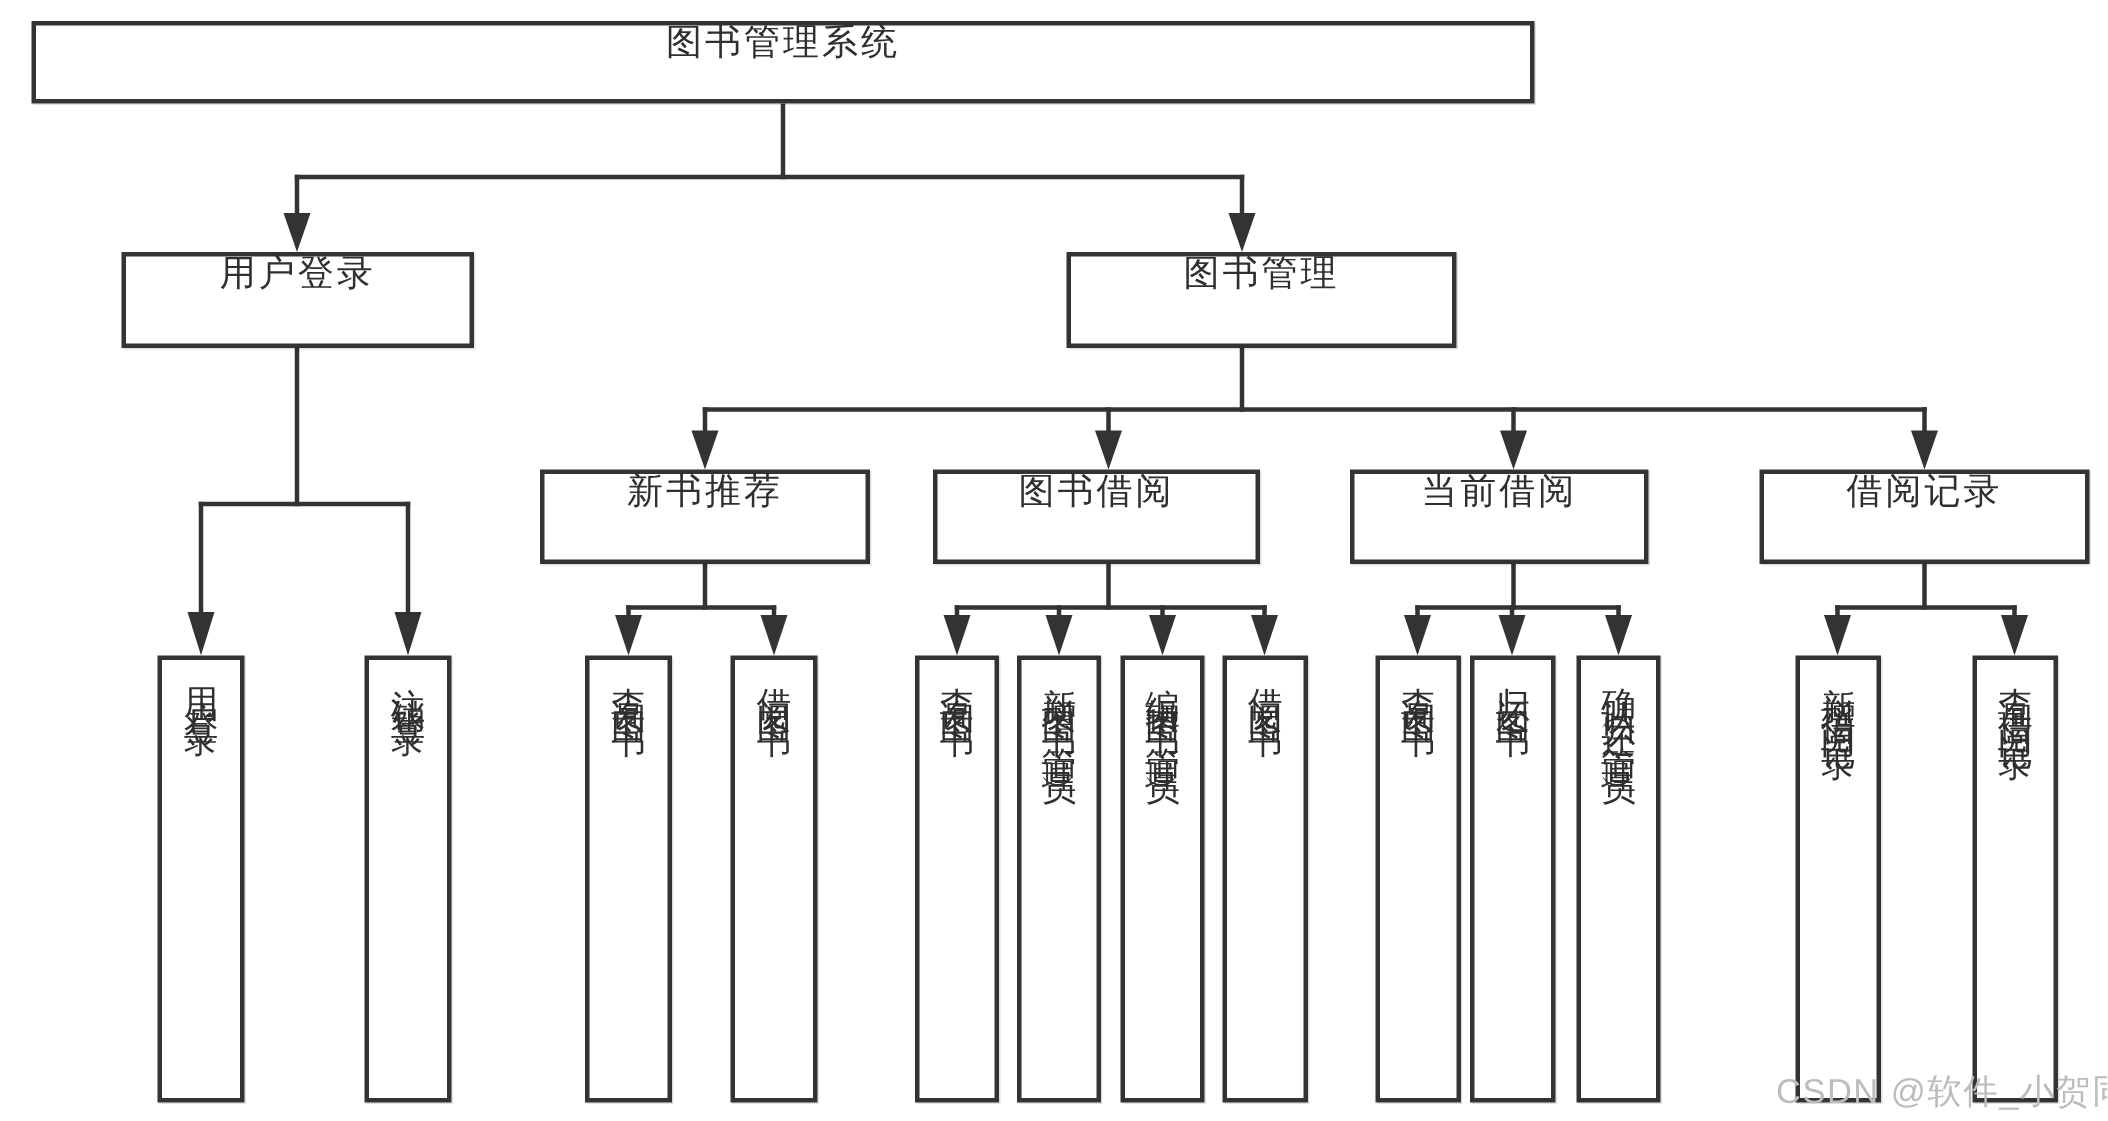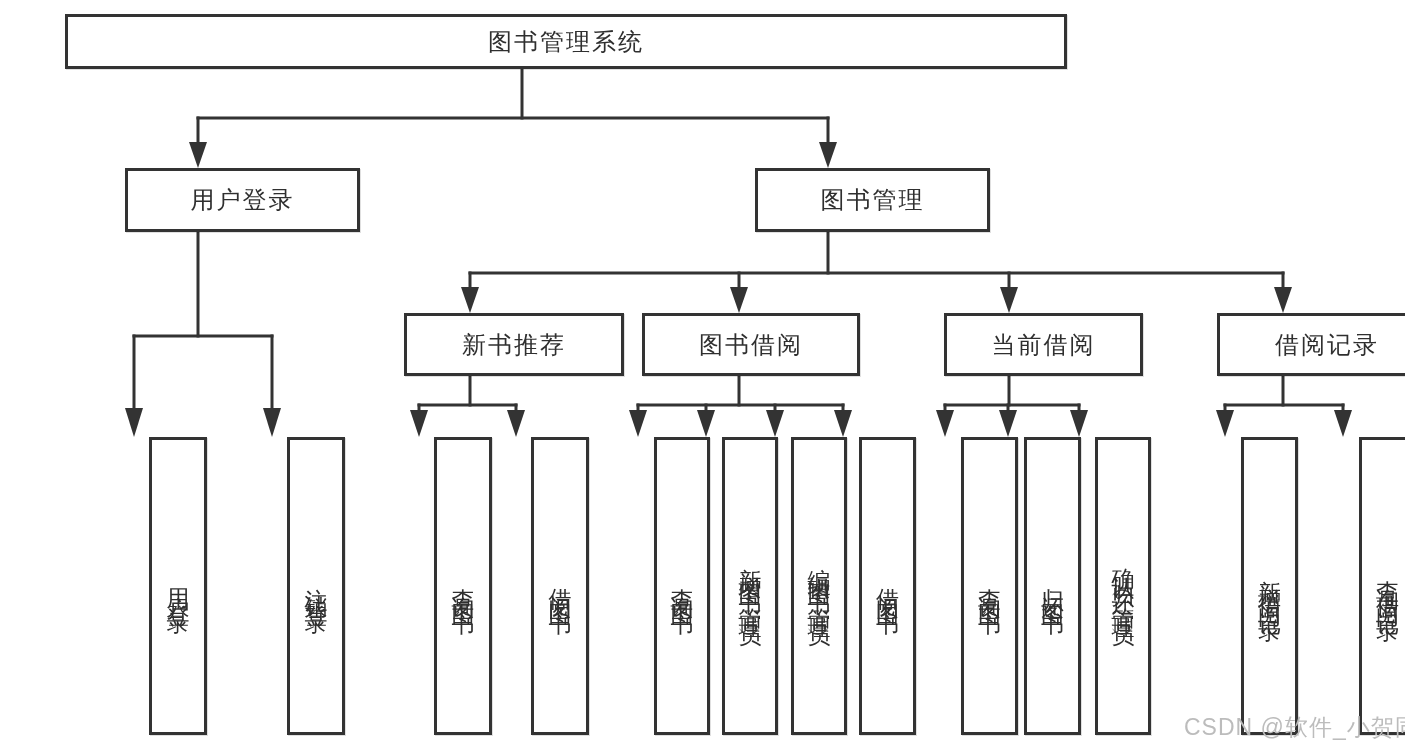--- a/index.html
+++ b/index.html
@@ -3,23 +3,22 @@
 <meta charset="utf-8">
 <style>
   html,body { margin:0; padding:0; background:#ffffff; }
   .canvas {
     position:relative; width:1405px; height:747px; background:#ffffff;
     font-family:"Liberation Sans", sans-serif; color:#2f2f2f; overflow:hidden;
   }
   svg.connectors { position:absolute; left:0; top:0; }
   .box {
     position:absolute; background:#ffffff; border:3px solid #333333;
-    box-sizing:border-box; display:flex; align-items:center; justify-content:center;
+    box-sizing:border-box; display:flex; align-items:flex-start; justify-content:center;
     box-shadow:1px 1px 0 rgba(0,0,0,0.12);
-    margin-left:44px;
   }
   .box .lbl {
     font-size:24px; letter-spacing:2px; color:#2f2f2f; white-space:nowrap; line-height:1;
   }
   .box.v .lbl {
     writing-mode:vertical-rl; text-orientation:mixed;
     font-size:23px; letter-spacing:8px; line-height:1; white-space:normal;
   }
   .watermark {
     position:absolute; left:1184px; top:712px; font-size:23px; letter-spacing:1px;
@@ -93,28 +92,28 @@
     <polygon points="1334,410 1352,410 1343,437" stroke="none"></polygon>
   </svg>
 
   <div class="box" style="left:21px; top:14px; width:1002px; height:55px;">
     <span class="lbl">图书管理系统</span>
   </div>
 
   <div class="box" style="left:81px; top:168px; width:235px; height:64px;">
     <span class="lbl">用户登录</span>
   </div>
-  <div class="box" style="left:711px; top:168px; width:235px; height:64px;">
+  <div class="box" style="left:711px; top:168px; width:260px; height:64px;">
     <span class="lbl">图书管理</span>
   </div>
 
   <div class="box" style="left:360px; top:313px; width:220px; height:63px;">
     <span class="lbl">新书推荐</span>
   </div>
-  <div class="box" style="left:598px; top:313px; width:218px; height:63px;">
+  <div class="box" style="left:622px; top:313px; width:218px; height:63px;">
     <span class="lbl">图书借阅</span>
   </div>
   <div class="box" style="left:900px; top:313px; width:199px; height:63px;">
     <span class="lbl">当前借阅</span>
   </div>
   <div class="box" style="left:1173px; top:313px; width:220px; height:63px;">
     <span class="lbl">借阅记录</span>
   </div>
 
   <div class="box v" style="left:105px; top:437px; width:58px; height:298px;">

